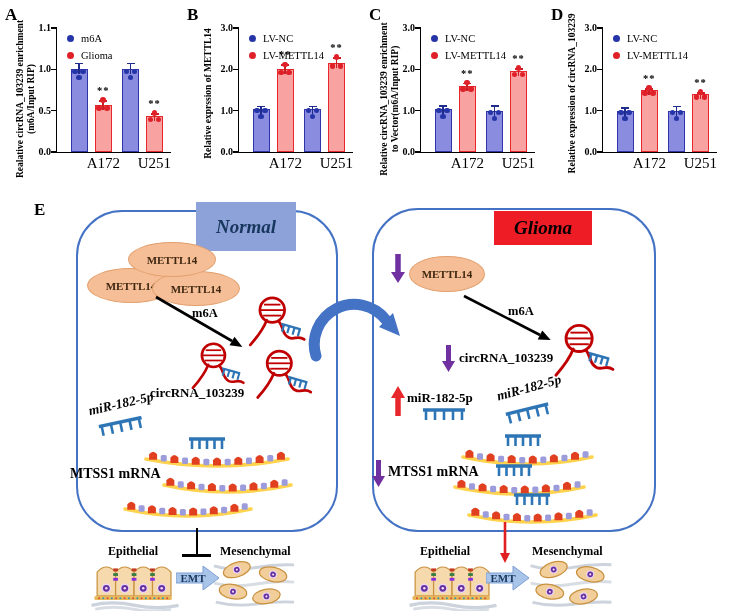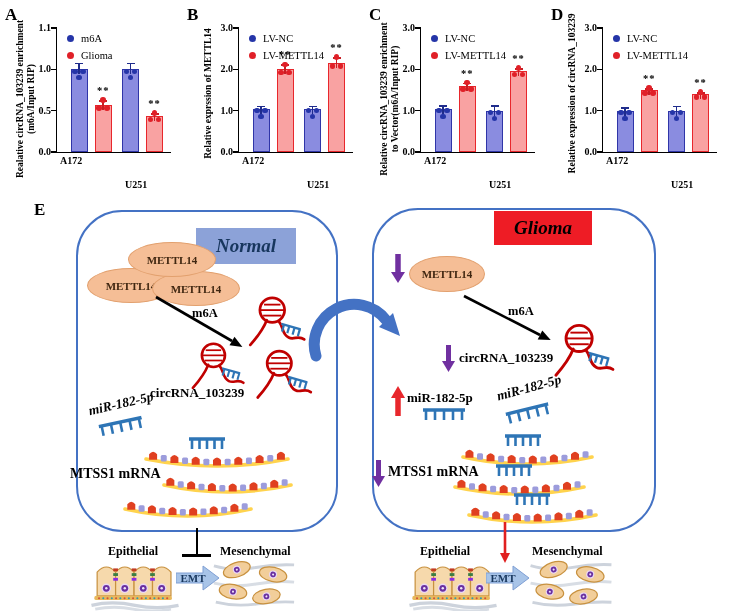--- a/index.html
+++ b/index.html
@@ -22,23 +22,23 @@
   .bar.s1{background:#F9A2A2;border:1.3px solid #E8272C;}
   .wh{position:absolute;width:1.6px;}
   .cap{position:absolute;width:8px;height:1.6px;}
   .wh.s0,.cap.s0{background:#1F2C8C;}
   .wh.s1,.cap.s1{background:#C81E24;}
   .pt{position:absolute;width:5.6px;height:5.6px;border-radius:50%;}
   .pt.s0{background:#2535A8;}
   .pt.s1{background:#E02028;}
   .sig{position:absolute;width:24px;text-align:center;font-weight:bold;
        font-size:10.5px;letter-spacing:1px;}
-  .cat{position:absolute;top:155px;width:60px;text-align:left;
-       font-size:10px;font-weight:bold;}
-  .cat.c0{left:60px;} .cat.c1{left:125px;margin-top:24px;}
+  .cat{position:absolute;top:155px;width:60px;text-align:right;
+       font-size:15px;font-weight:normal;}
+  .cat.c0{left:60px;} .cat.c1{left:111px;}
   .legend{position:absolute;left:10px;top:2px;}
   .lrow{display:flex;align-items:center;height:17px;}
   .ldot{width:7px;height:7px;border-radius:50%;margin-right:7px;flex:none;}
   .ldot.s0{background:#2535A8;} .ldot.s1{background:#E02028;}
   .ltxt{font-size:10.5px;white-space:nowrap;}
   
   .diagram{position:absolute;left:0;top:200px;width:729px;height:413px;}
   .cell{position:absolute;border:2.6px solid #4472C4;border-radius:46px;background:#fff;}
   .titlebox{position:absolute;display:flex;align-items:center;justify-content:center;
             font-style:italic;font-weight:bold;font-size:19px;}
@@ -281,21 +281,21 @@
     <div class="cat c0">A172</div>
     <div class="cat c1">U251</div>
   </div>
 
   <div class="diagram">
     <div class="dlabel" style="left:34px;top:0;font-size:17px">E</div>
 
     <div class="cell" style="left:76px;top:10px;width:258px;height:318px"></div>
     <div class="cell" style="left:372px;top:8px;width:280px;height:320px"></div>
 
-    <div class="titlebox tb-normal" style="left:196px;top:28px;width:100px;height:36px">Normal</div>
+    <div class="titlebox tb-normal" style="left:196px;top:2px;width:100px;height:49px">Normal</div>
     <div class="titlebox tb-glioma" style="left:494px;top:11px;width:98px;height:34px">Glioma</div>
 
     <div class="mettl" style="left:128px;top:42px;width:86px;height:33px;z-index:2">METTL14</div>
     <div class="mettl" style="left:87px;top:68px;width:86px;height:33px">METTL14</div>
     <div class="mettl" style="left:152px;top:71px;width:86px;height:33px">METTL14</div>
 
     <svg class="abs" style="left:148px;top:92px" width="100" height="60">
       <line x1="8" y1="5" x2="84" y2="49" stroke="#000" stroke-width="2.6"></line>
       <polygon points="86.5,44.7 94.4,55 81.5,53.3" fill="#000"></polygon>
     </svg>

